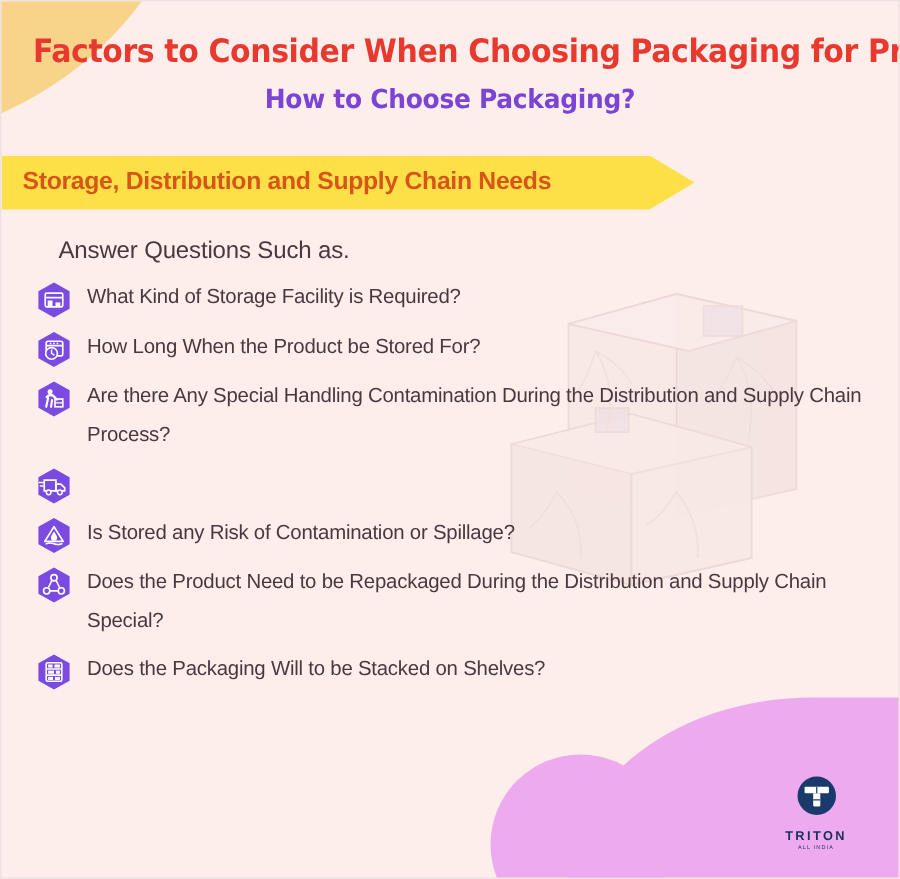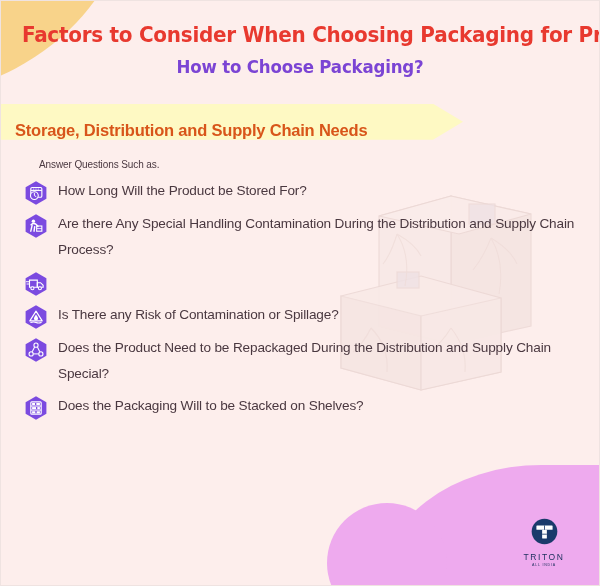--- a/index.html
+++ b/index.html
@@ -92,42 +92,42 @@
     transform: scaleX(0.95);
   }
 
   
   .ribbon {
     position: relative;
     z-index: 5;
     margin-top: 27px;
     width: 462px;
     height: 36px;
-    background: #fef9c3;
+    background: #fde047;
     clip-path: polygon(0 0, 432px 0, 462px 50%, 432px 100%, 0 100%);
     display: flex;
-    align-items: flex-end;
+    align-items: center;
   }
   .ribbon-text {
     padding-left: 14px;
     font-size: 16.5px;
     font-weight: bold;
     color: #d8551a;
     letter-spacing: -0.2px;
   }
 
   
   .content {
     position: relative;
     z-index: 5;
     padding: 19px 0 0 0;
   }
   .lead-in {
     margin-left: 38px;
-    font-size: 10px;
+    font-size: 16px;
     color: #4a3840;
     letter-spacing: -0.1px;
     margin-bottom: 12px;
   }
   .q-list {
     list-style: none;
     margin: 0;
     padding: 0;
   }
   .q-item {
@@ -162,21 +162,21 @@
     width: 62px;
   }
   .logo-mark {
     width: 27px;
     height: 27px;
     margin: 0 auto;
   }
   .logo-word {
     margin-top: 3px;
     font-size: 8.5px;
-    font-weight: normal;
+    font-weight: bold;
     letter-spacing: 1.6px;
     color: #1a2f5c;
   }
   .logo-tag {
     font-size: 3.6px;
     letter-spacing: 0.8px;
     color: #1a2f5c;
     margin-top: 1px;
   }
 </style>
@@ -213,33 +213,43 @@
   </div>
 
   <div class="ribbon">
     <span class="ribbon-text">Storage, Distribution and Supply Chain Needs</span>
   </div>
 
   <div class="content">
     <div class="lead-in">Answer Questions Such as.</div>
     <ul class="q-list">
 
+      <li class="q-item">
+        <svg class="q-icon" viewBox="0 0 40 40">
+          <polygon points="20,2 36,11 36,29 20,38 4,29 4,11" fill="#7b4ae0"></polygon>
+          <rect x="11" y="13" width="18" height="14" rx="1.5" fill="none" stroke="#fff" stroke-width="1.7"></rect>
+          <line x1="11" y1="17.5" x2="29" y2="17.5" stroke="#fff" stroke-width="1.7"></line>
+          <rect x="13.5" y="20.5" width="5" height="6" fill="#fff"></rect>
+          <rect x="21.5" y="22.5" width="5" height="4" fill="#fff"></rect>
+        </svg>
+        <span class="q-text">What Kind of Storage Facility is Required?</span>
+      </li>
 
       <li class="q-item">
         <svg class="q-icon" viewBox="0 0 40 40">
           <polygon points="20,2 36,11 36,29 20,38 4,29 4,11" fill="#7b4ae0"></polygon>
           <rect x="12" y="11.5" width="17" height="15" rx="2" fill="none" stroke="#fff" stroke-width="1.7"></rect>
           <line x1="12" y1="16" x2="29" y2="16" stroke="#fff" stroke-width="1.7"></line>
           <circle cx="16.5" cy="13.8" r="0.9" fill="#fff"></circle>
           <circle cx="20" cy="13.8" r="0.9" fill="#fff"></circle>
           <circle cx="23.5" cy="13.8" r="0.9" fill="#fff"></circle>
           <circle cx="17.5" cy="24" r="6" fill="#7b4ae0" stroke="#fff" stroke-width="1.7"></circle>
           <path d="M17.5 20.5 L17.5 24 L20 25.5" stroke="#fff" stroke-width="1.5" fill="none" stroke-linecap="round"></path>
         </svg>
-        <span class="q-text">How Long Will the Product be Stored For?</span>
+        <span class="q-text">How Long When the Product be Stored For?</span>
       </li>
 
       <li class="q-item">
         <svg class="q-icon" viewBox="0 0 40 40">
           <polygon points="20,2 36,11 36,29 20,38 4,29 4,11" fill="#7b4ae0"></polygon>
           <circle cx="16" cy="12.5" r="2.6" fill="#fff"></circle>
           <path d="M12.5 18 q3.5 -3.5 7 -1 l3.5 3.5" stroke="#fff" stroke-width="2.4" fill="none" stroke-linecap="round"></path>
           <path d="M14 19 L12 28" stroke="#fff" stroke-width="2.2" fill="none" stroke-linecap="round"></path>
           <path d="M18 21 L17 28" stroke="#fff" stroke-width="2.2" fill="none" stroke-linecap="round"></path>
           <rect x="21" y="20" width="8" height="8" fill="none" stroke="#fff" stroke-width="1.7"></rect>
@@ -260,21 +270,21 @@
         </svg>
       </li>
 
       <li class="q-item">
         <svg class="q-icon" viewBox="0 0 40 40">
           <polygon points="20,2 36,11 36,29 20,38 4,29 4,11" fill="#7b4ae0"></polygon>
           <path d="M20 11 L29.5 26 L10.5 26 Z" fill="none" stroke="#fff" stroke-width="1.8" stroke-linejoin="round"></path>
           <path d="M20 16 q3.2 4.3 3.2 6.3 a3.2 3.2 0 0 1 -6.4 0 q0 -2 3.2 -6.3 z" fill="#fff"></path>
           <path d="M12 28.5 q4 -1.6 8 0 t8 0" stroke="#fff" stroke-width="1.6" fill="none" stroke-linecap="round"></path>
         </svg>
-        <span class="q-text">Is There any Risk of Contamination or Spillage?</span>
+        <span class="q-text">Is Stored any Risk of Contamination or Spillage?</span>
       </li>
 
       <li class="q-item">
         <svg class="q-icon" viewBox="0 0 40 40">
           <polygon points="20,2 36,11 36,29 20,38 4,29 4,11" fill="#7b4ae0"></polygon>
           <circle cx="20" cy="12.5" r="3.2" fill="none" stroke="#fff" stroke-width="1.7"></circle>
           <circle cx="12.5" cy="26" r="3.2" fill="none" stroke="#fff" stroke-width="1.7"></circle>
           <circle cx="27.5" cy="26" r="3.2" fill="none" stroke="#fff" stroke-width="1.7"></circle>
           <line x1="17.8" y1="15.3" x2="14.2" y2="22.8" stroke="#fff" stroke-width="1.6"></line>
           <line x1="22.2" y1="15.3" x2="25.8" y2="22.8" stroke="#fff" stroke-width="1.6"></line>

